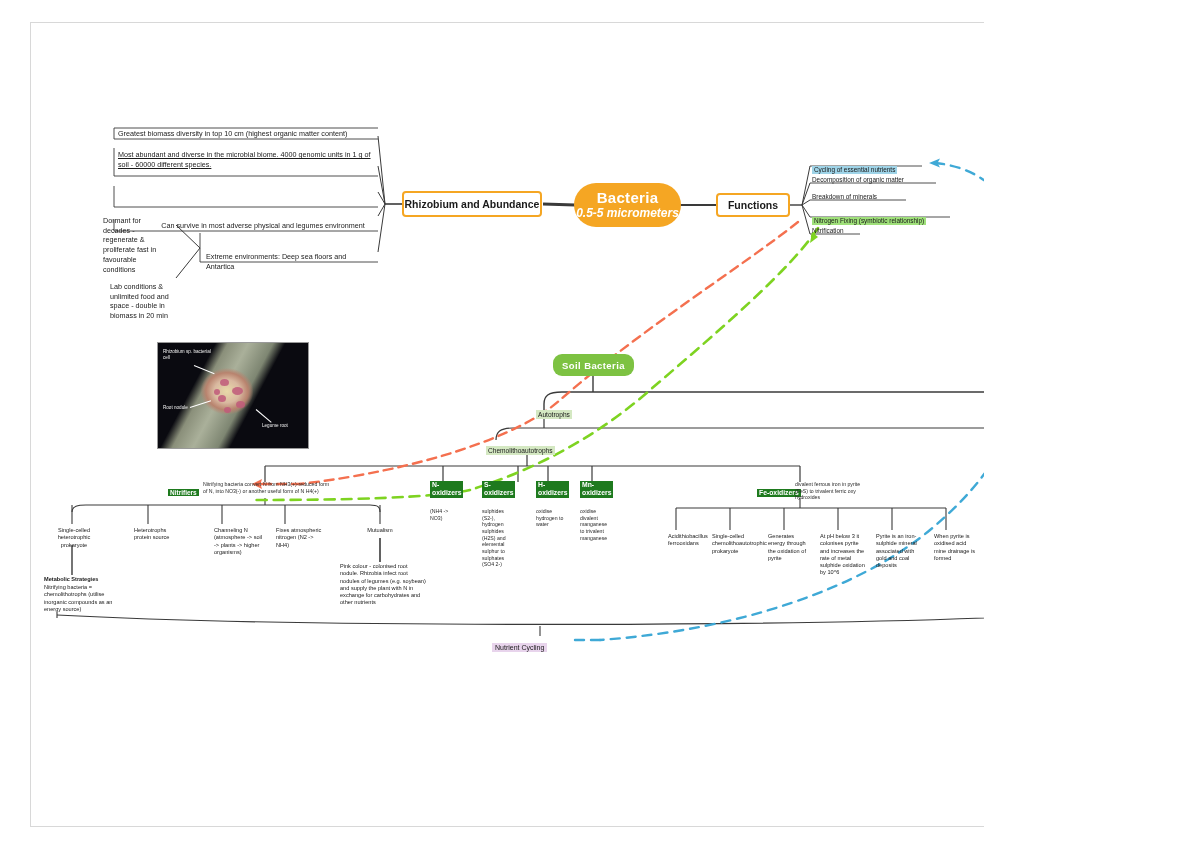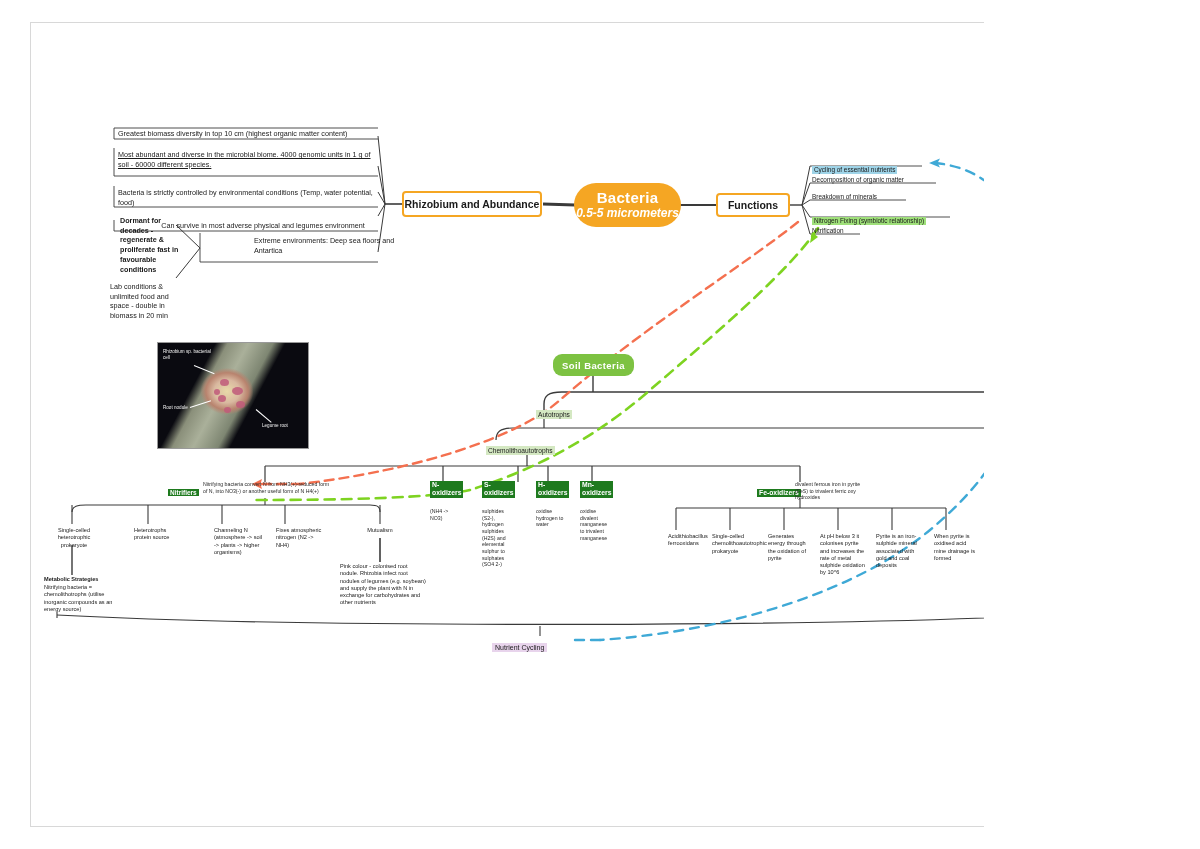--- a/index.html
+++ b/index.html
@@ -181,27 +181,26 @@
       <path d="M935 163 C1010 170 1040 240 1035 330 C1030 420 990 480 930 530 C860 588 740 630 600 640" stroke="#3fa9d6" stroke-width="2.4" stroke-dasharray="9 7"></path>
       <path d="M600 640 L575 640" stroke="#3fa9d6" stroke-width="2.4" stroke-dasharray="9 7"></path>
       <path d="M929 163 l11 -4.5 l-2.5 4.5 l2.5 4.5 z" fill="#3fa9d6" stroke="none"></path>
     </g>
   </svg>
 
   <div class="txt occ-item" style="left:118px;top:129px;width:258px;">Greatest biomass diversity in top 10 cm  (highest organic matter content)</div>
 
   <div class="txt occ-item" style="left:118px;top:150px;width:256px;text-decoration:underline;">Most abundant and diverse in the microbial biome. 4000 genomic units in 1 g of soil - 60000 different species.</div>
 
-  <div class="txt occ-item" style="left:118px;top:188px;width:256px;">Bacteria is strictly controlled by environmental conditions  (Temp, water potential, food)</div>
 
   <div class="txt occ-item" style="left:150px;top:221px;width:226px;text-align:center;">Can survive in most adverse physical and legumes environment</div>
 
-  <div class="txt occ-item" style="left:206px;top:236px;width:168px;margin-left:48px;">Extreme environments: Deep sea floors and Antartica</div>
-
-  <div class="txt occ-item" style="left:120px;top:216px;width:62px;font-weight:bold;">Dormant for decades - regenerate &amp; proliferate fast in favourable conditions</div>
+  <div class="txt occ-item" style="left:206px;top:252px;width:168px;">Extreme environments: Deep sea floors and Antartica</div>
+
+  <div class="txt occ-item" style="left:103px;top:216px;width:62px;">Dormant for decades - regenerate &amp; proliferate fast in favourable conditions</div>
 
   <div class="txt occ-item" style="left:110px;top:282px;width:64px;">Lab conditions &amp; unlimited food and space - double in biomass in 20 min</div>
 
   <div class="node pill-box" style="left:402px;top:191px;width:140px;height:26px;">
     <span>Rhizobium and Abundance</span>
   </div>
 
   <div class="node pill-main" style="left:574px;top:183px;width:107px;height:44px;">
     <span class="t1">Bacteria</span>
     <span class="t2">0.5-5 micrometers</span>

